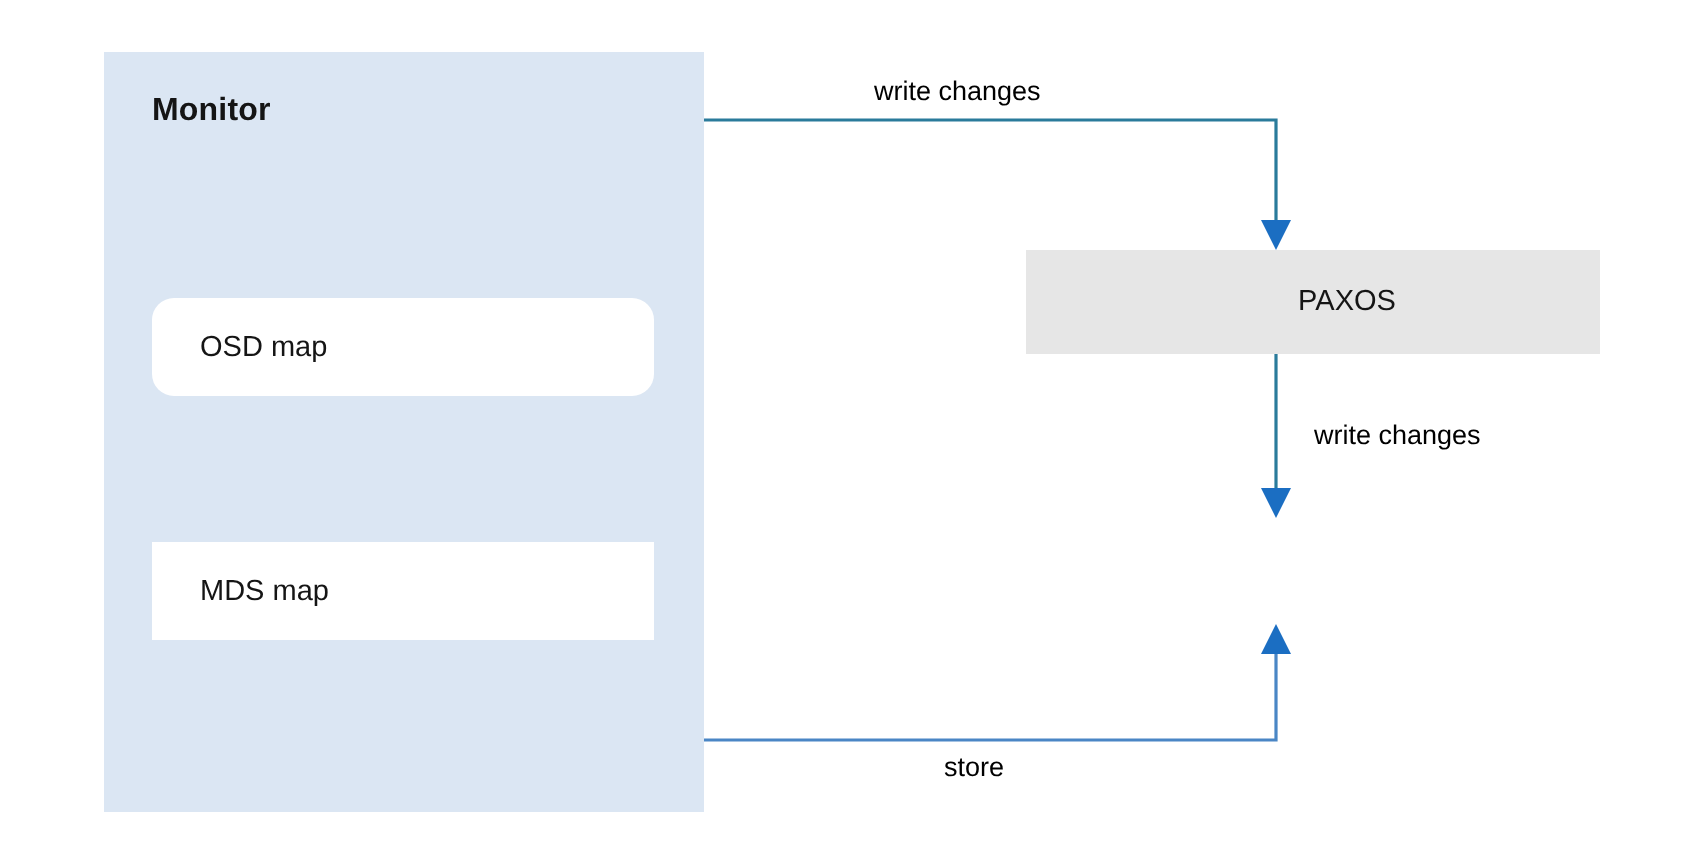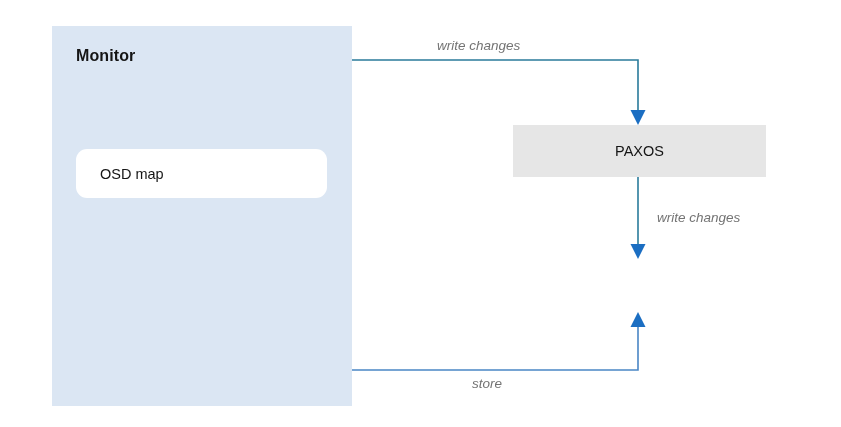--- a/index.html
+++ b/index.html
@@ -55,35 +55,35 @@
 
   
   .gray-box {
     position: absolute;
     left: 513px;
     width: 253px;
     background: #e6e6e6;
     display: flex;
     align-items: center;
     justify-content: center;
+    padding-left: 34px;
   }
   .gray-box-label {
     font-size: 14.5px;
     color: #151515;
     white-space: nowrap;
   }
   .gray-box.paxos { top: 125px; height: 52px; }
   .gray-box.kvstore { top: 259px; height: 53px; }
 
   
   .edge-label {
     position: absolute;
     font-size: 13.5px;
-    font-style: italic;
-    color: #737373;
+    color: #000000;
     white-space: nowrap;
   }
   .edge-label.write-top  { left: 437px; top: 38px; }
   .edge-label.write-mid  { left: 657px; top: 210px; }
   .edge-label.read-bot   { left: 472px; top: 376px; }
 
   
   .connectors {
     position: absolute;
     left: 0;
@@ -100,20 +100,23 @@
 
   <div class="monitor-panel">
     <div class="monitor-title">Monitor</div>
 
 
     <div class="map-card" style="top:123px;border-radius:11px;">
       <span class="map-card-label">OSD map</span>
     </div>
 
 
+    <div class="map-card" style="top:245px;">
+      <span class="map-card-label">MDS map</span>
+    </div>
 
   </div>
 
   <div class="gray-box paxos">
     <span class="gray-box-label">PAXOS</span>
   </div>
 
 
   <svg class="connectors" width="841" height="427" viewBox="0 0 841 427">
 

